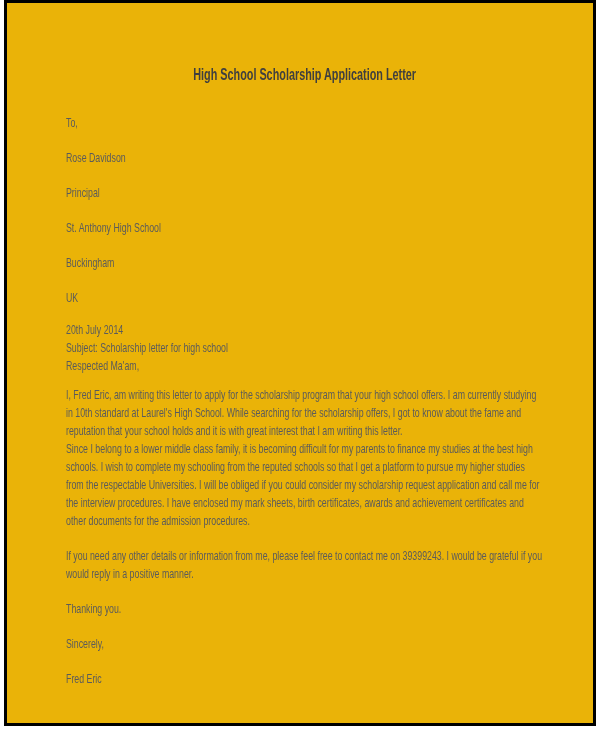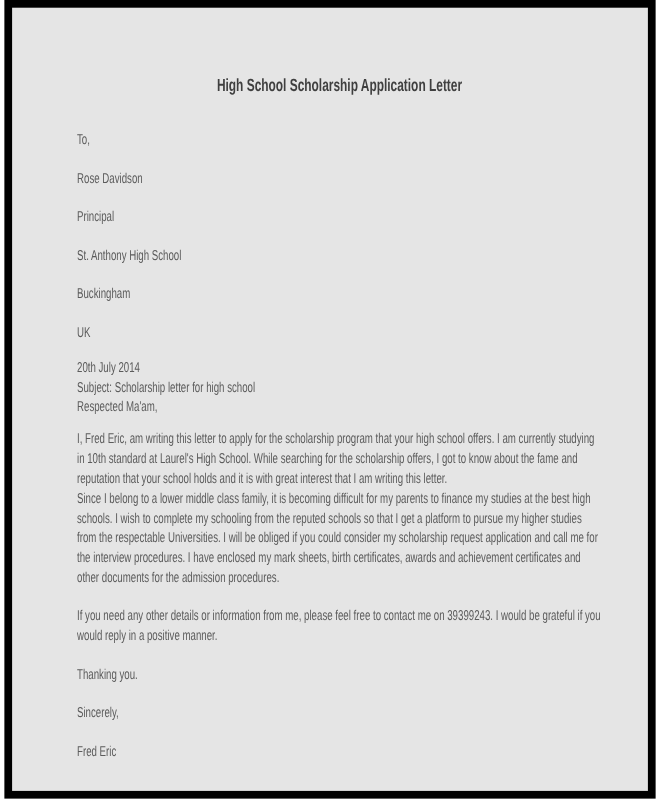--- a/index.html
+++ b/index.html
@@ -9,22 +9,22 @@
     background: #ffffff;
     font-family: "Liberation Sans", "DejaVu Sans", sans-serif;
     overflow: hidden;
   }
   .page {
     position: absolute;
     left: 4px;
     right: 4px;
     top: 0;
     bottom: 4px;
-    background: #e5e5e5;
-    border: 7px solid #000000;
+    background: #eab308;
+    border: 3px solid #000000;
   }
   .content {
     position: absolute;
     left: 59px;
     top: 64px;
     width: 705px;
     transform: scaleX(0.677);
     transform-origin: 0 0;
     font-size: 13px;
     line-height: 18px;

